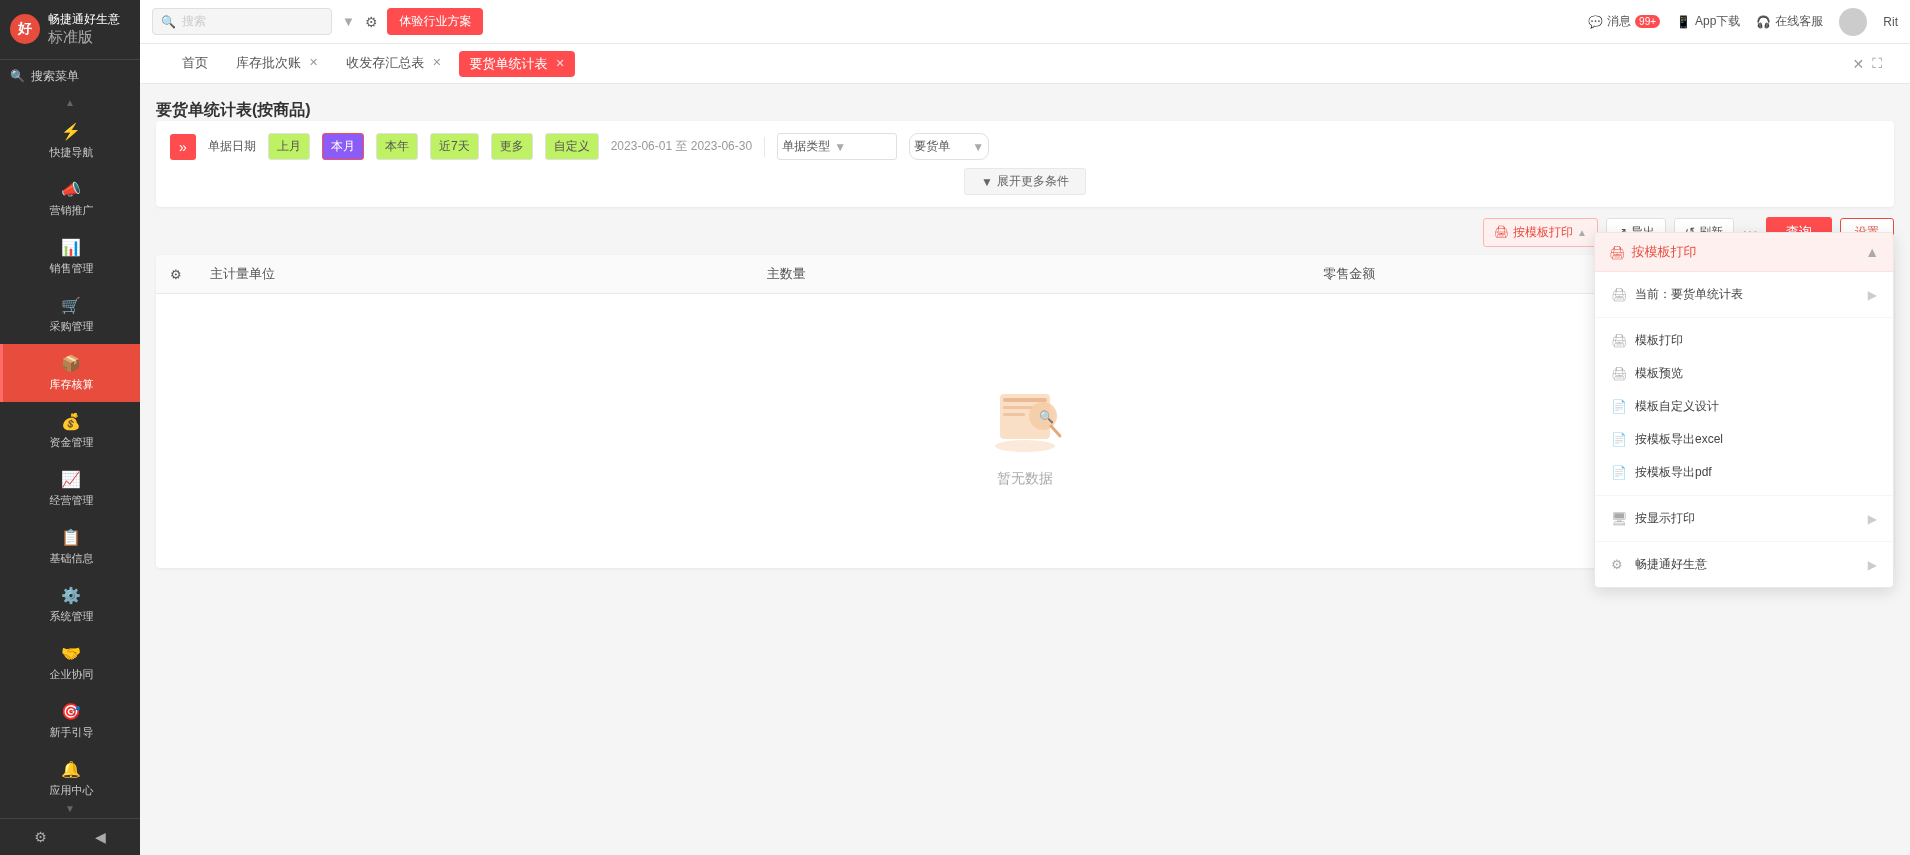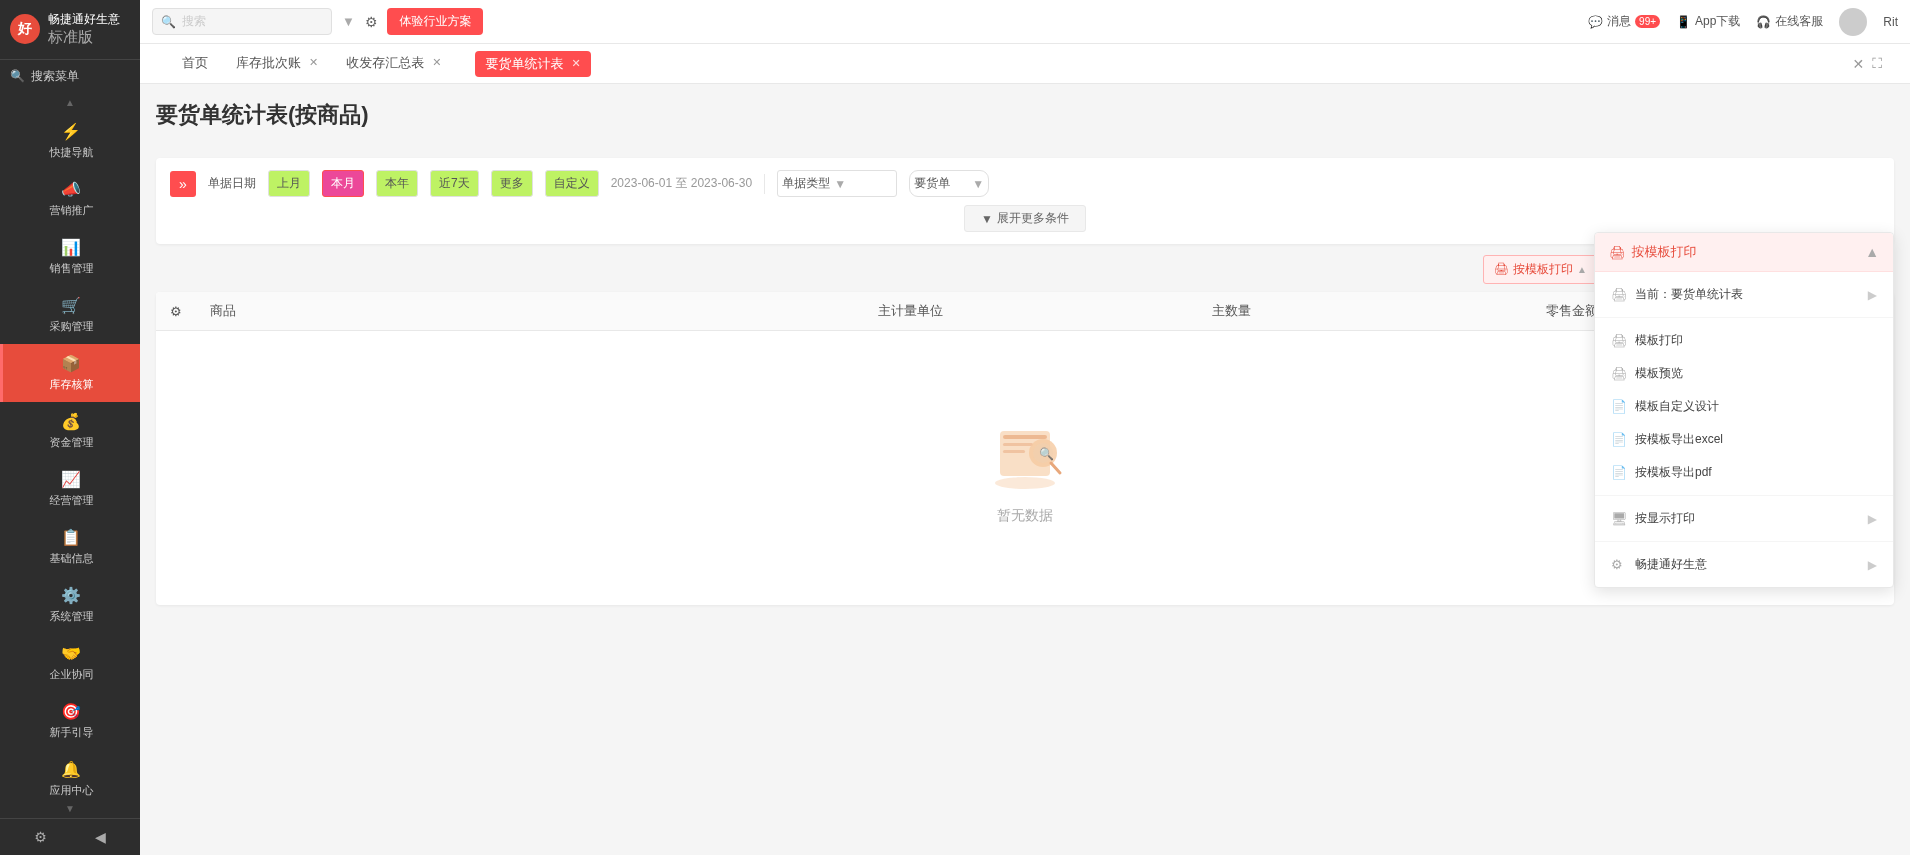--- a/index.html
+++ b/index.html
@@ -139,43 +139,43 @@
     .tab.active {
       color: #e74c3c;
       border-bottom-color: #e74c3c;
       font-weight: 500;
     }
     .tab.pill {
       background: #ff4d4f;
       color: white;
       border-radius: 4px;
       padding: 4px 10px;
-      margin-left: 20px;
+      margin-left: 4px;
       border-bottom: none;
     }
     .tab-close {
       font-size: 11px; color: #999; margin-left: 2px;
     }
     .tab.pill .tab-close { color: rgba(255,255,255,0.8); }
     .tabs-controls { margin-left: auto; display: flex; align-items: center; gap: 8px; }
     .tabs-control-btn { color: #999; cursor: pointer; font-size: 14px; }
 
     
     .page-area {
       flex: 1;
       background: #f5f5f5;
       overflow: auto;
       padding: 16px;
       position: relative;
     }
     .page-title {
-      font-size: 22px;
+      font-size: 16px;
       font-weight: 600;
       color: #333;
-      margin-bottom: 28px;
+      margin-bottom: 0;
     }
 
     
     .filter-card {
       background: #fff;
       border-radius: 4px;
       padding: 12px 14px;
       margin-bottom: 10px;
       box-shadow: 0 1px 3px rgba(0,0,0,0.06);
     }
@@ -199,21 +199,21 @@
     .date-btn {
       padding: 4px 8px;
       border: 1px solid #e0e0e0;
       border-radius: 3px;
       background: #bef264;
       cursor: pointer;
       font-size: 12px;
       color: #555;
     }
     .date-btn.active {
-      background: #ec4899;
+      background: #8b5cf6;
       color: white;
       border-color: #ff4d4f;
     }
     .date-range-text { font-size: 12px; color: #999; text-align: center; }
     .filter-divider { width: 1px; height: 20px; background: #e8e8e8; }
     .filter-select {
       display: flex; align-items: center; gap: 4px;
       border: 1px solid #e0e0e0;
       border-radius: 3px;
       padding: 4px 4px;
@@ -555,21 +555,20 @@
         <button class="query-btn">查询</button>
         <button class="settings-btn">设置</button>
       </div>
     </div>
 
     <div class="table-card">
       <div class="table-header">
         <div class="th th-gear">
           <span>⚙</span>
         </div>
-        <div class="th th-goods">商品</div>
         <div class="th th-unit">主计量单位</div>
         <div class="th th-qty">主数量</div>
         <div class="th th-amount">零售金额</div>
       </div>
 
       <div class="empty-state">
         <div class="empty-icon">
           <svg width="100" height="80" viewBox="0 0 100 80">
             <ellipse cx="50" cy="72" rx="30" ry="6" fill="#f5c9a0" opacity="0.4"></ellipse>
             <rect x="25" y="20" width="50" height="45" rx="4" fill="#f5c9a0" opacity="0.6"></rect>

